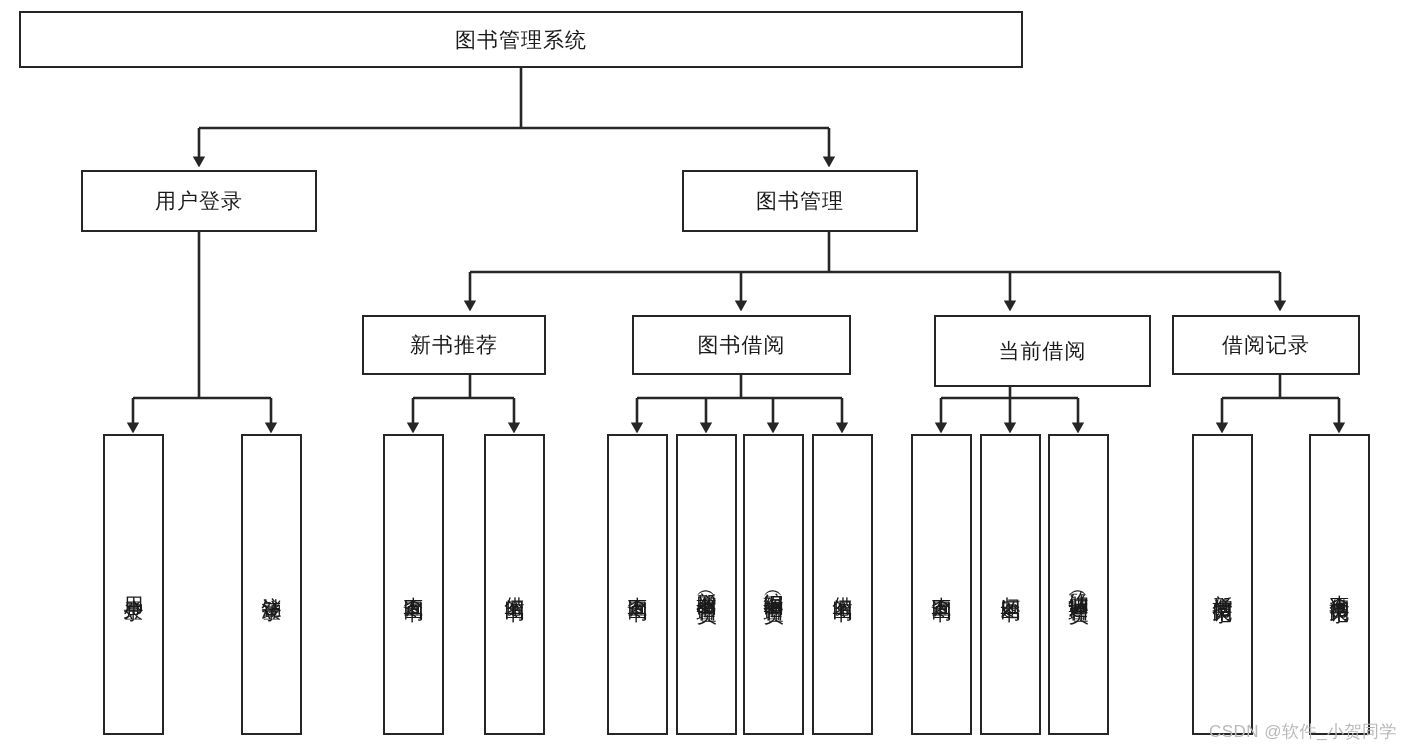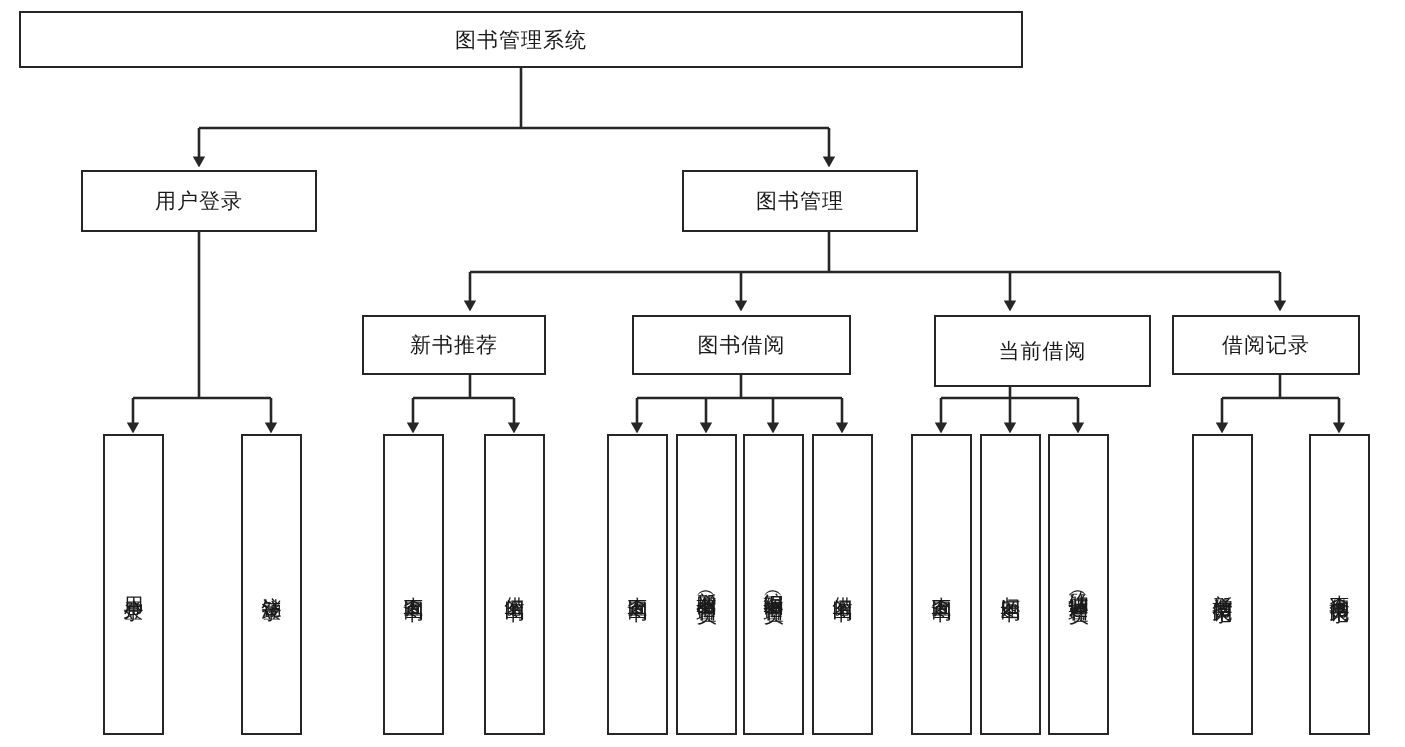--- a/index.html
+++ b/index.html
@@ -158,13 +158,14 @@
     <span class="lbl">确认归还（管理员）</span>
   </div>
 
   <div class="node v" style="left:1192px;top:434px;width:61px;height:301px;">
     <span class="lbl">新增借阅记录</span>
   </div>
   <div class="node v" style="left:1309px;top:434px;width:61px;height:301px;">
     <span class="lbl">查询借阅记录</span>
   </div>
 
+  <div id="watermark">CSDN @软件_小贺同学</div>
 </div>
 
 </body></html>

